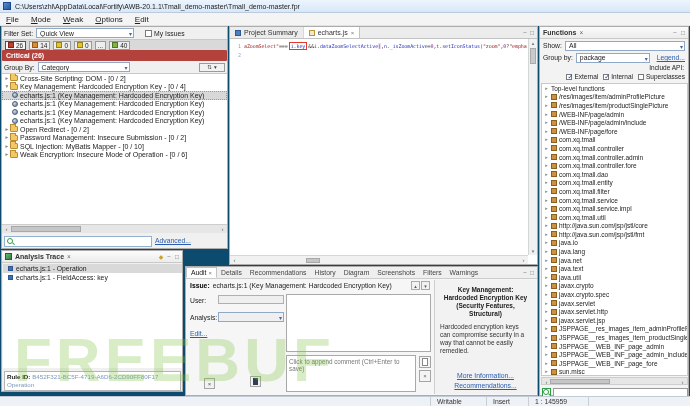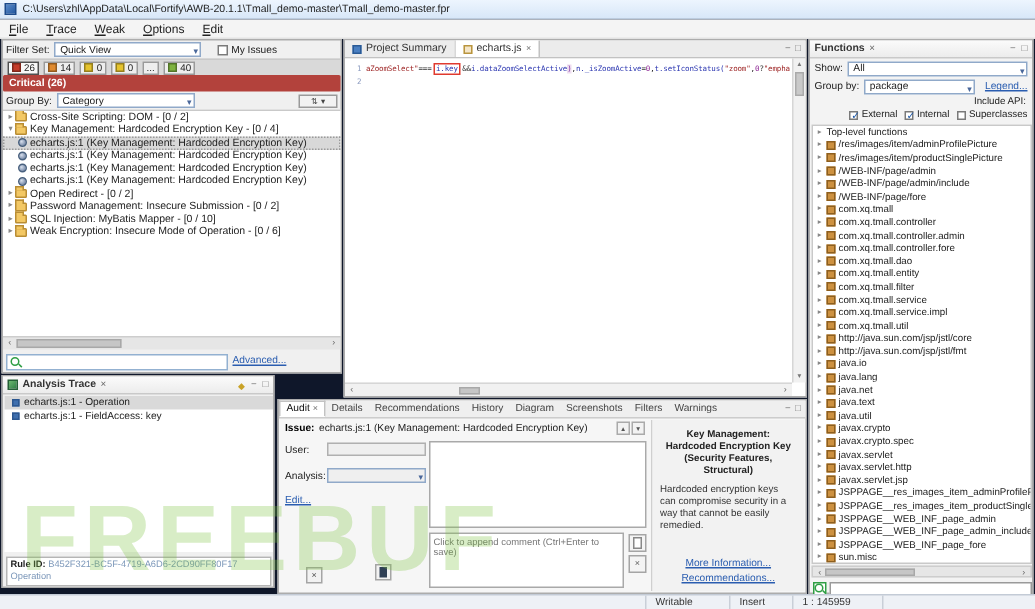--- a/index.html
+++ b/index.html
@@ -1,18 +1,18 @@
 <!DOCTYPE html>
 <html><head>
 <meta charset="utf-8">
 <style>
   * { box-sizing: border-box; margin:0; padding:0; }
   html,body { width:690px; height:406px; }
   body { font-family:"Liberation Sans",sans-serif; }
-  .screen { position:relative; width:690px; height:406px; background:#0f172a; overflow:hidden; }
+  .screen { position:relative; width:690px; height:406px; background:#0c4a6e; overflow:hidden; }
 
   
   .titlebar { position:absolute; left:0; top:0; width:690px; height:13px;
     background:linear-gradient(#edf5fe,#d8e7f8); border-bottom:1px solid #bcccdf;
     display:flex; align-items:center; gap:4px; padding:0 3px; }
   .app-icon { width:8px; height:8px; background:linear-gradient(135deg,#5b8ccb,#24589f); border:1px solid #1c4a8a; flex:none; }
   .wtitle { font-size:7px; color:#222; white-space:nowrap; }
   .menubar { position:absolute; left:0; top:13px; width:690px; height:13px; background:#f4f4f4;
     border-bottom:1px solid #e2e2e2; display:flex; align-items:center; }
   .mi { font-size:8px; color:#222; padding:0 6px; line-height:13px; }
@@ -175,21 +175,21 @@
 <div class="screen">
 
   <div class="titlebar">
     <span class="app-icon"></span>
     <span class="wtitle">C:\Users\zhl\AppData\Local\Fortify\AWB-20.1.1\Tmall_demo-master\Tmall_demo-master.fpr</span>
   </div>
 
   <div class="menubar">
 
   <span class="mi">File</span>
-      <span class="mi">Trace</span>
+      <span class="mi">Mode</span>
       <span class="mi">Weak</span>
       <span class="mi">Options</span>
       <span class="mi">Edit</span>
     </div>
 
   <div class="panel" id="issues">
     <div class="row-filter">
       <span class="lab">Filter Set:</span>
       <span class="select">Quick View</span>
       <span class="cblab">

